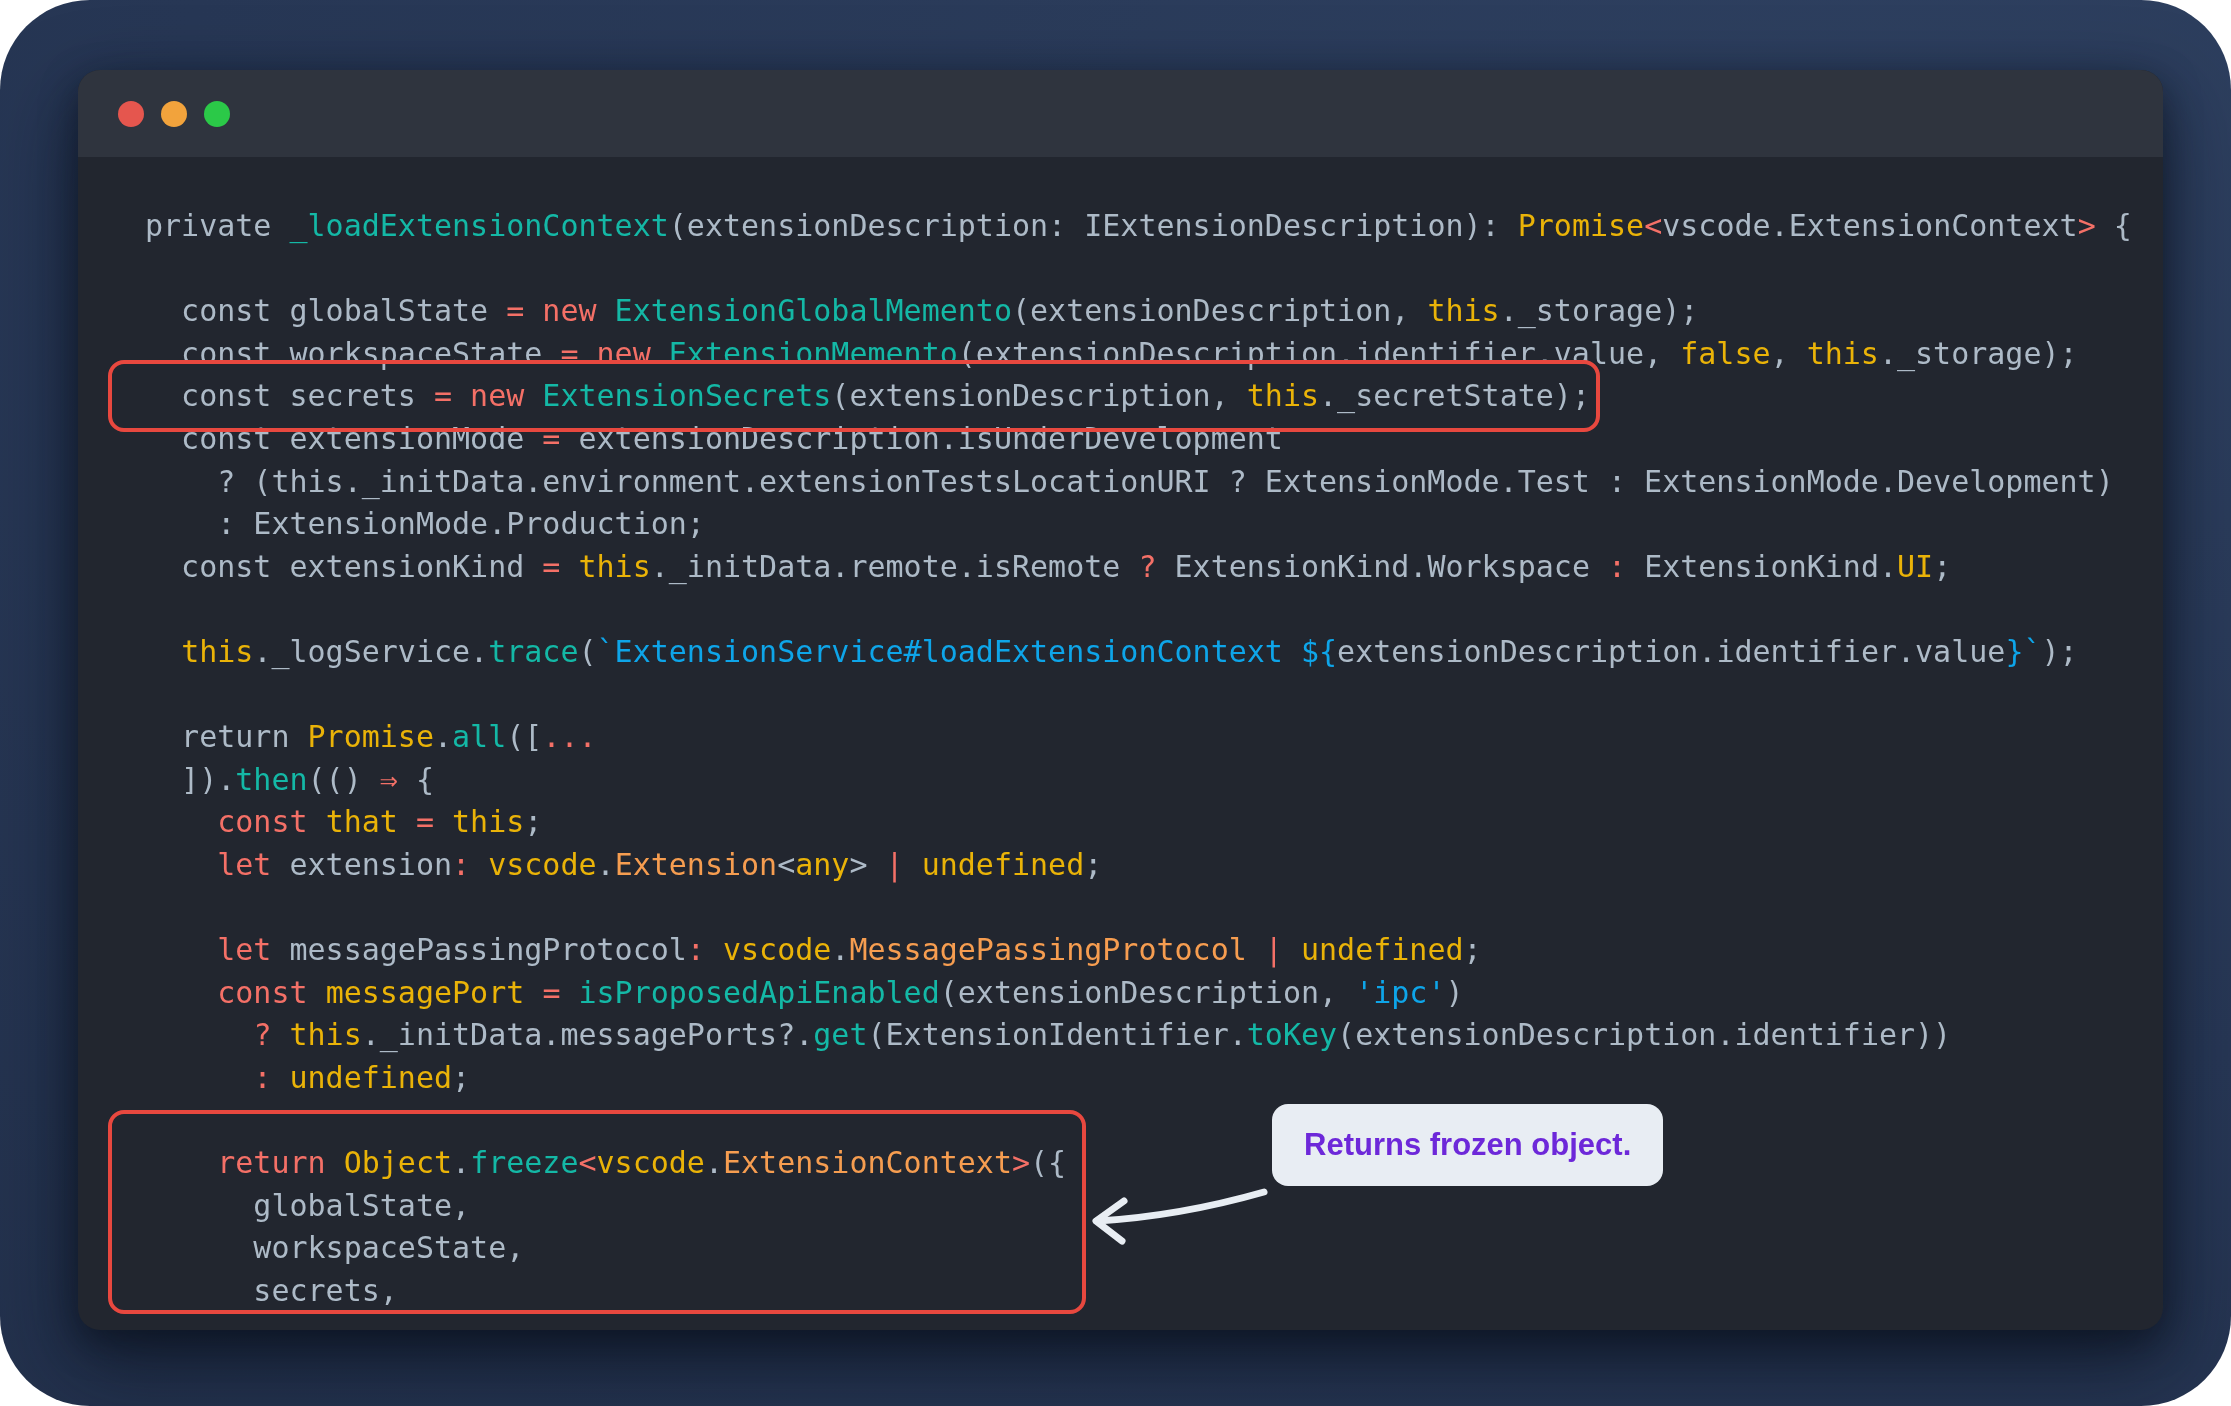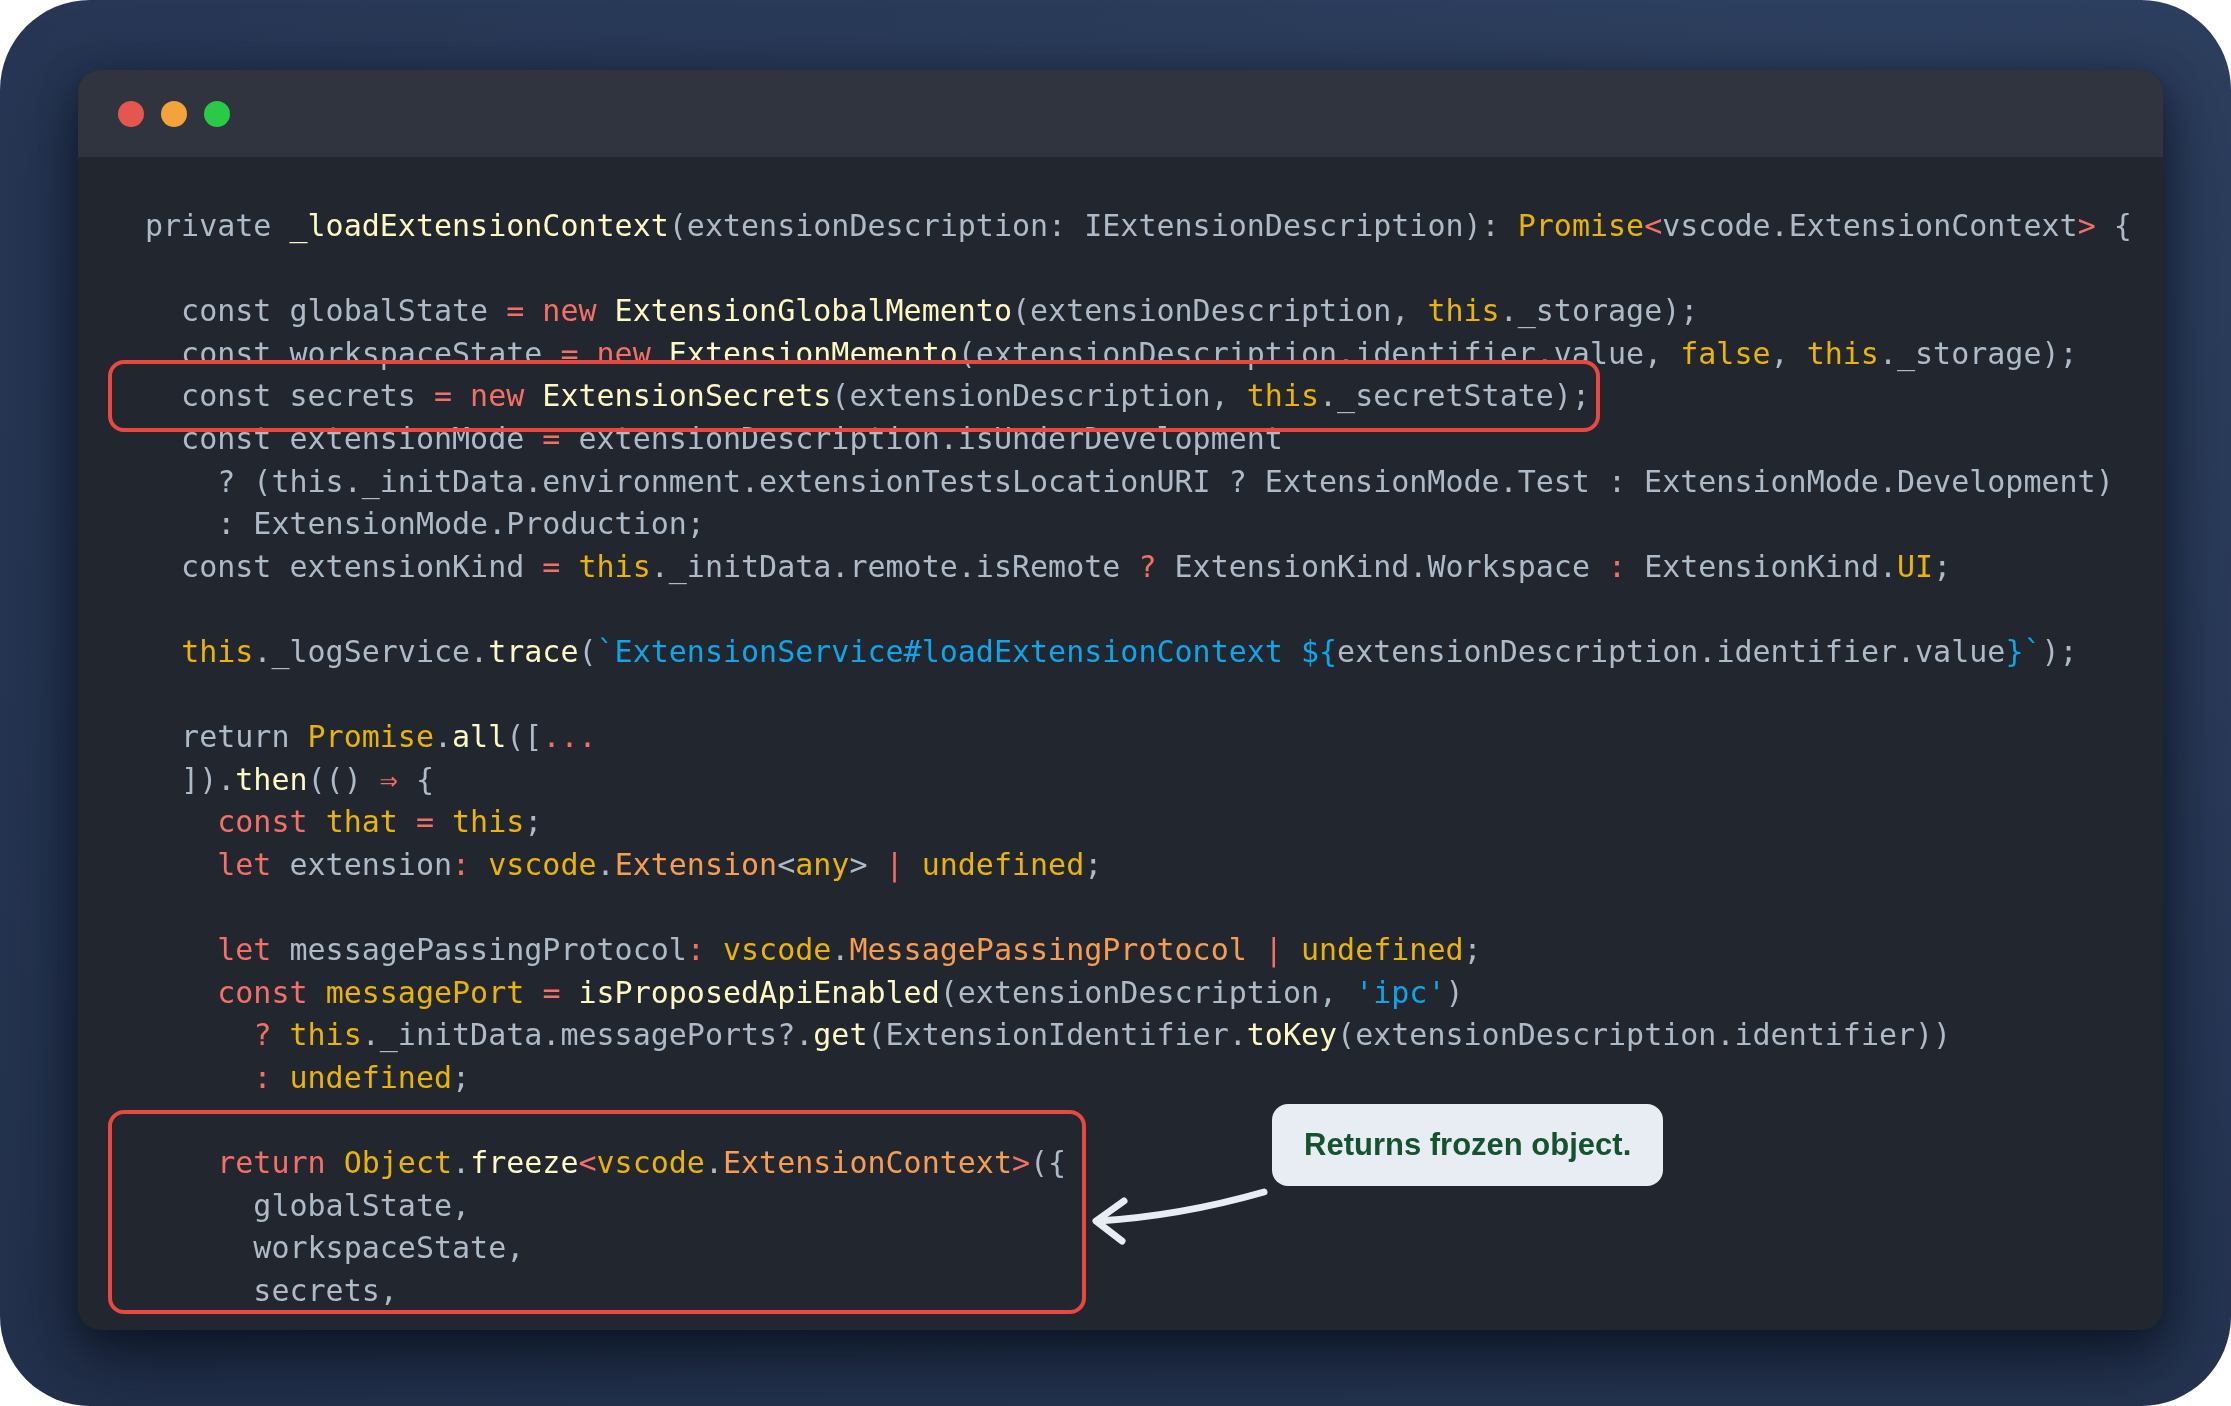--- a/index.html
+++ b/index.html
@@ -29,29 +29,29 @@
   }
   .line{height:42.6px;}
   .hl-box{
     position:absolute;border:4px solid #e8483f;border-radius:16px;
     pointer-events:none;background:transparent;
   }
   .hl-secrets{left:108px;top:360px;width:1484px;height:64px;}
   .hl-return{left:108px;top:1110px;width:970px;height:196px;}
   .callout{
     position:absolute;left:1272px;top:1104px;
-    background:#e8edf3;color:#14532d;
+    background:#e8edf3;color:#6d28d9;
     font-family:"Liberation Sans", sans-serif;font-weight:700;font-size:31px;
     padding:23px 32px;border-radius:16px;white-space:nowrap;
   }
   .arrow-svg{position:absolute;left:1062px;top:1170px;}
 </style>
 <style>.tok-plain{color:#adbac7}
 .tok-keyword{color:#f47067}
-.tok-func{color:#fef9c3}
+.tok-func{color:#14b8a6}
 .tok-const{color:#eab308}
 .tok-type{color:#f69d50}
 .tok-string{color:#0ea5e9}
 </style></head>
 <body>
 
 <div class="canvas">
 
   <div class="window">
     <div class="titlebar">

